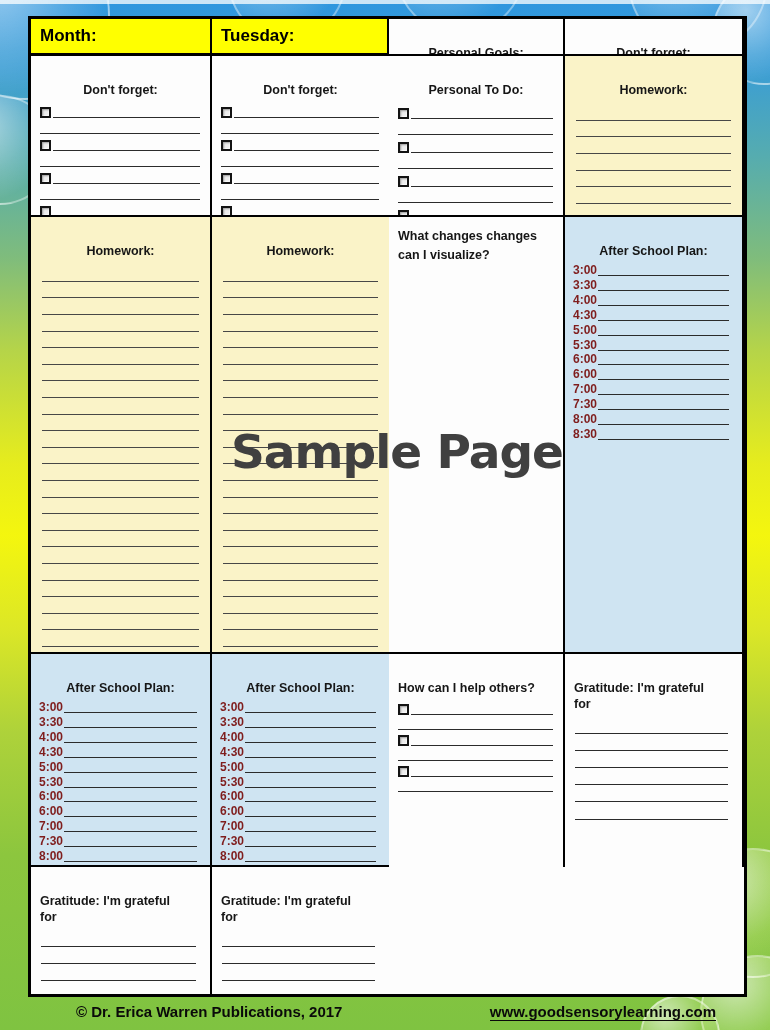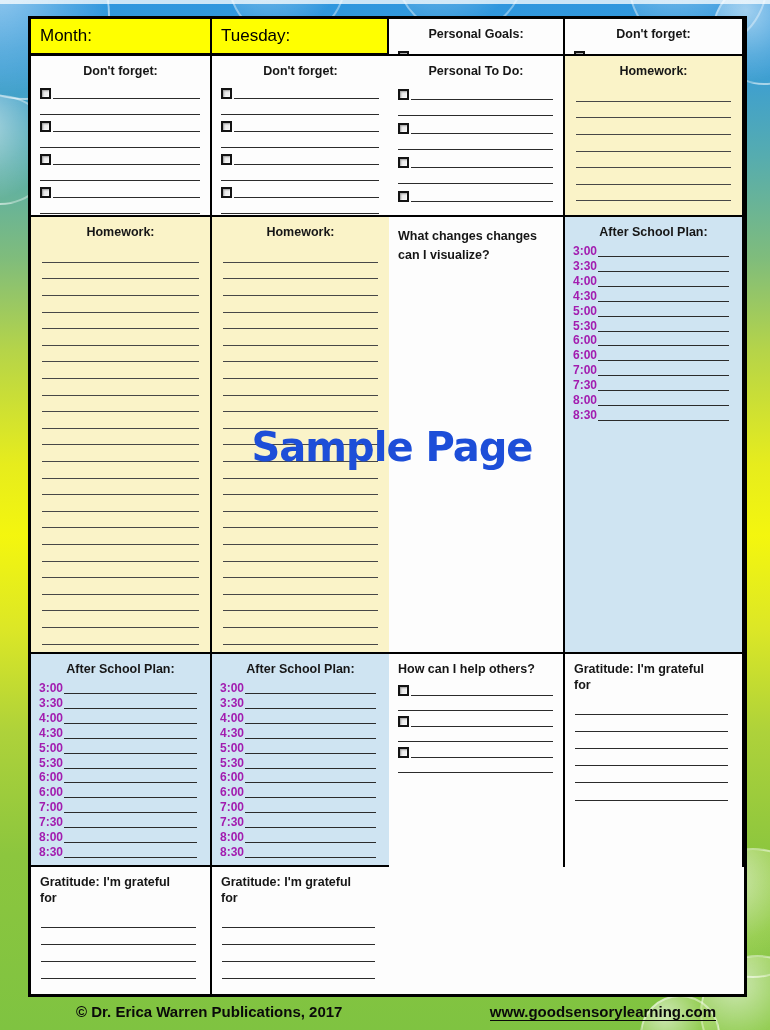--- a/index.html
+++ b/index.html
@@ -34,24 +34,24 @@
     display:grid;
     grid-template-columns:181px 177px 176px 179px;
     grid-template-rows:37px 161px 437px 213px 127px;
   }
   .cell { position:relative; background:#FDFDFD; overflow:hidden; }
   .br { border-right:2px solid #000; }
   .bb { border-bottom:2px solid #000; }
   .bb3 { border-bottom:3px solid #000; }
 
   .head { background:#FFFF00; }
-  .head span { display:block; padding:7px 0 0 9px; font-size:17px; font-weight:normal; color:#000; }
+  .head span { display:block; padding:7px 0 0 9px; font-size:17px; font-weight:bold; color:#000; }
 
   .sec-title { display:block; text-align:center; font-size:12.5px; font-weight:bold;
-    color:#161616; padding-top:7px; line-height:1.3; }
+    color:#161616; padding-top:7px; line-height:1.3;margin-top:19px; }
   .sec-title.left { text-align:left; padding-left:9px; padding-right:21px; }
 
   .list-pad { padding:3px 10px 0 9px; }
 
   .ck-entry { display:flex; align-items:flex-end; height:17px; }
   .roomy .ck-entry { height:18px; }
   .compact .ck-entry { height:16px; }
   .ckbox { width:11px; height:11px; flex:0 0 11px; border:2px solid #131313;
     background:#ededed;
     box-shadow:inset 1px 1px 2px rgba(0,0,0,.35), inset -1px -1px 1px rgba(255,255,255,.85); }
@@ -59,32 +59,32 @@
   .plain-line { height:16px; border-bottom:1.5px solid #2b2b2b; }
   .compact .plain-line { height:15px; }
 
   .hw { background:#FAF3C8; }
   .hw-lines { padding:6px 11px 0 11px; }
   .wline { height:16.6px; border-bottom:1px solid #474747; }
 
   .asp { background:#CFE4F2; }
   .asp-rows { padding:2px 13px 0 8px; }
   .time-row { display:flex; align-items:flex-end; height:14.9px; }
-  .time-label { font-size:12px; font-weight:bold; color:#a21caf; line-height:1; }
+  .time-label { font-size:12px; font-weight:bold; color:#7f1d1d; line-height:1; }
   .time-line { flex:1; border-bottom:1.3px solid #2b2b2b; margin-left:1px; }
 
   .grat-lines { padding:4px 14px 0 10px; }
   .grat-lines .wline { height:17.2px; border-bottom:1.4px solid #2b2b2b; }
 
   .visualize-text { display:block; padding:10px 8px 0 9px; font-size:12.5px;
     font-weight:bold; color:#161616; line-height:1.55; }
 
   .watermark { position:absolute; left:200px; top:405px; width:322px;
     text-align:center; font-family:"DejaVu Sans", sans-serif; font-weight:bold;
-    font-size:40px; color:#1d4ed8; letter-spacing:-1px; z-index:5; white-space:nowrap; }
+    font-size:47px; color:#404040; letter-spacing:-1px; z-index:5; white-space:nowrap; }
 
   
   .footer-copy { position:absolute; left:55px; top:1003px; font-size:15px;
     font-weight:bold; color:#0a0a0a;margin-left:21px; }
   .footer-link { position:absolute; right:54px; top:1003px; font-size:15px;
     font-weight:bold; color:#0a0a0a; border-bottom:1.6px solid #0a0a0a; }
 </style>
 </head>
 <body>
 

